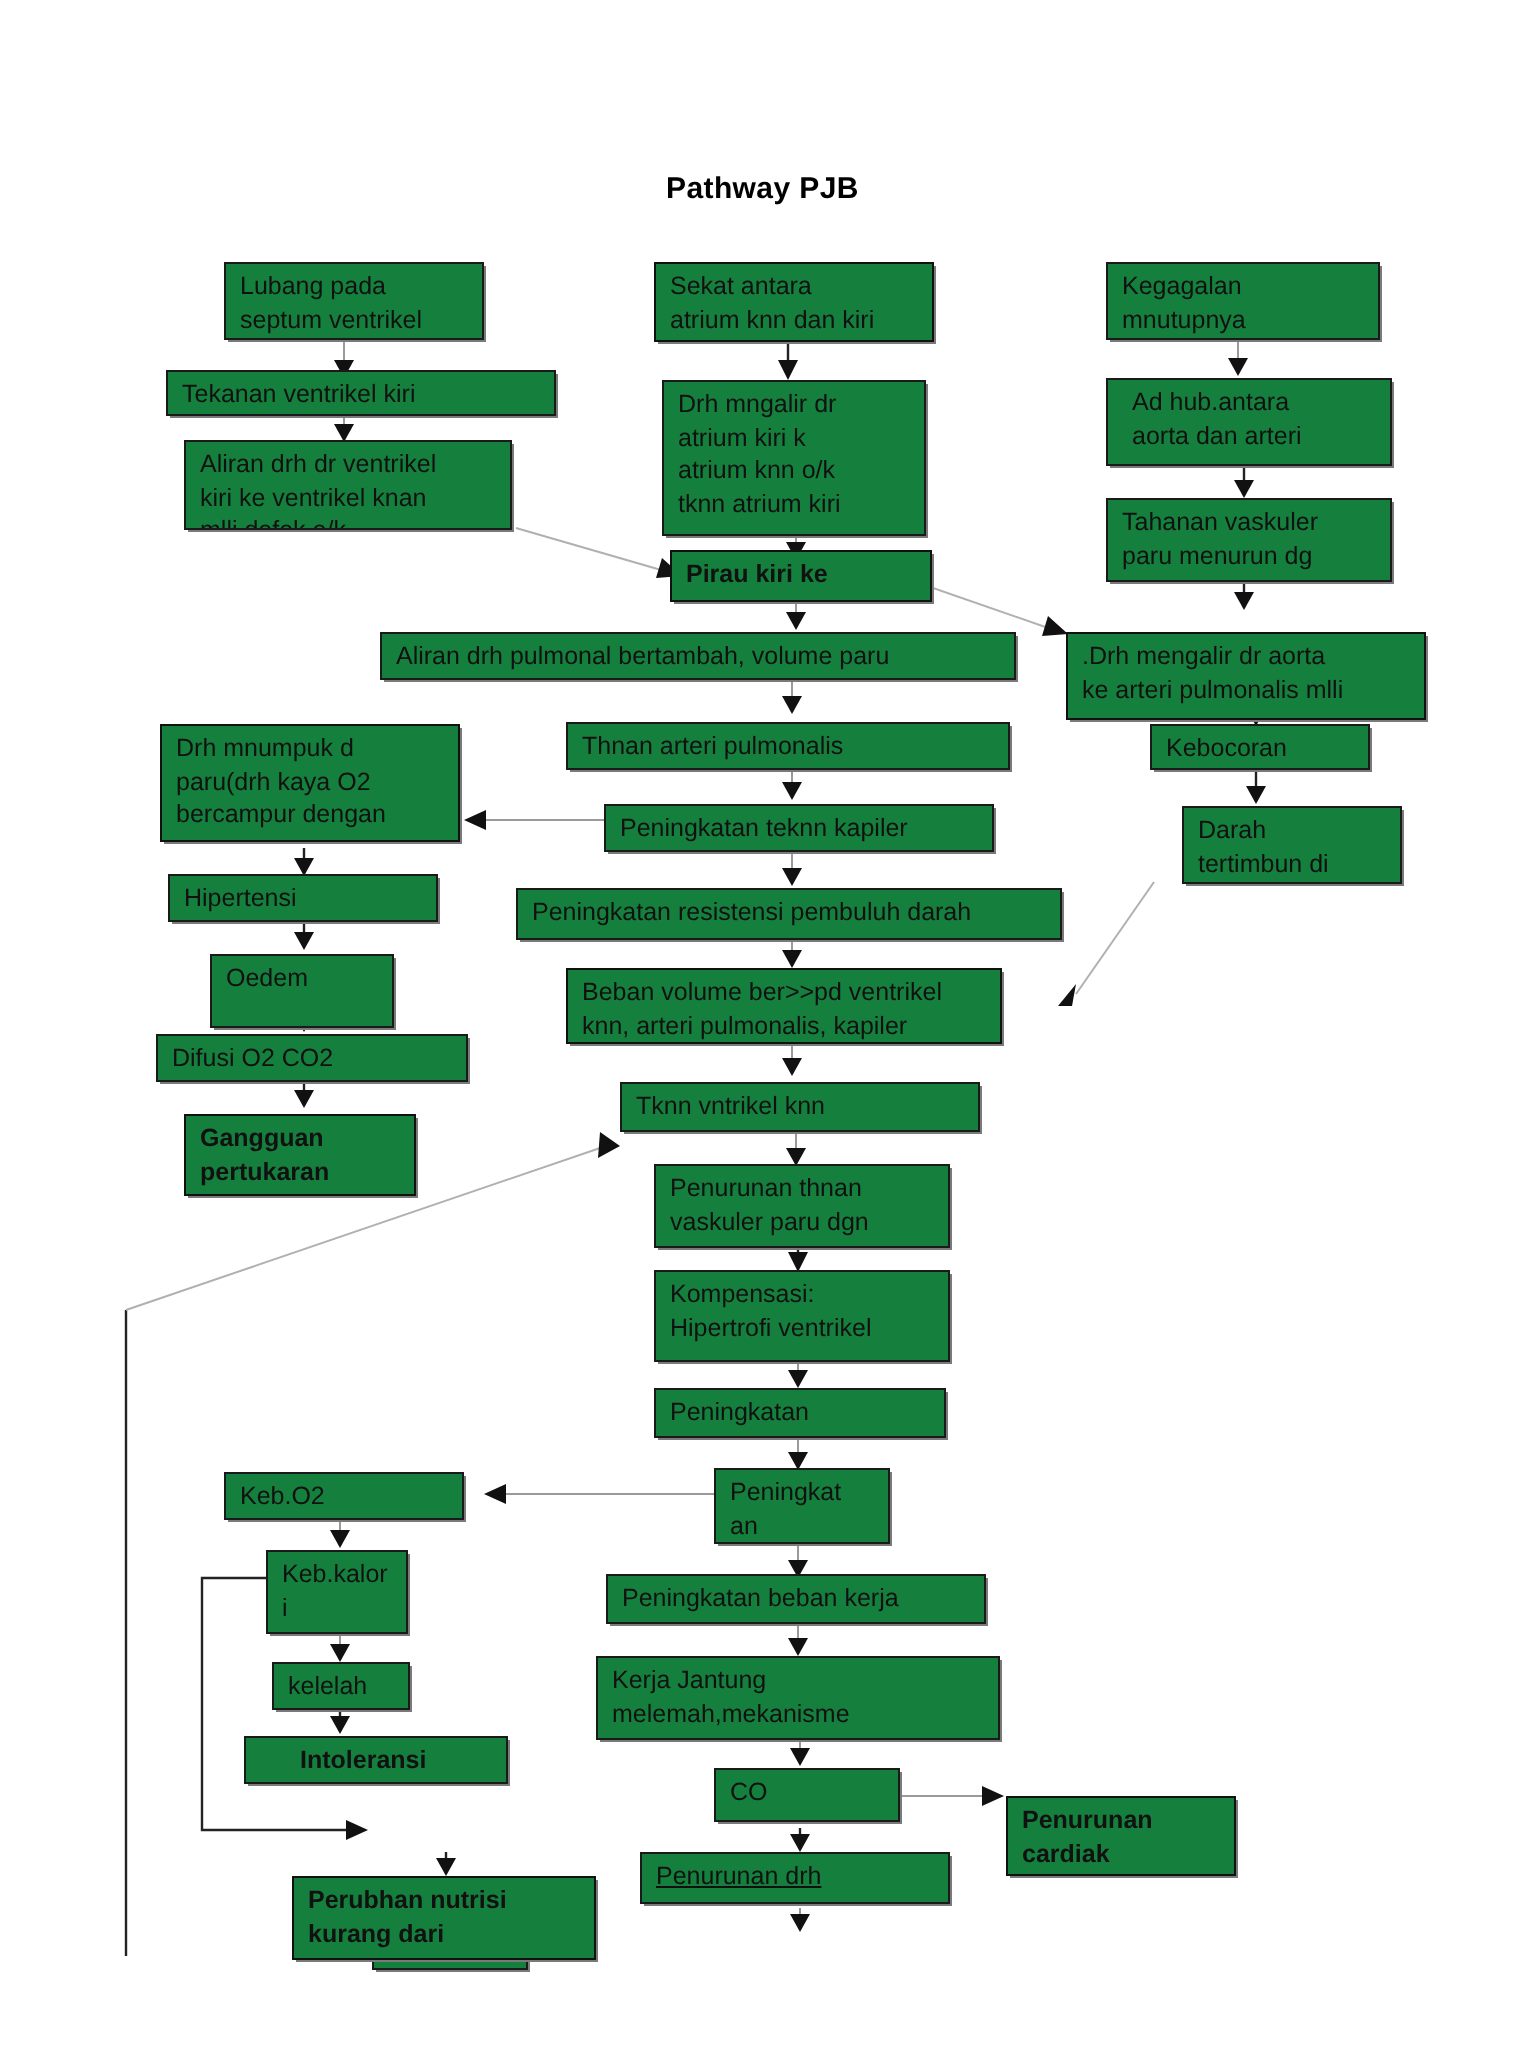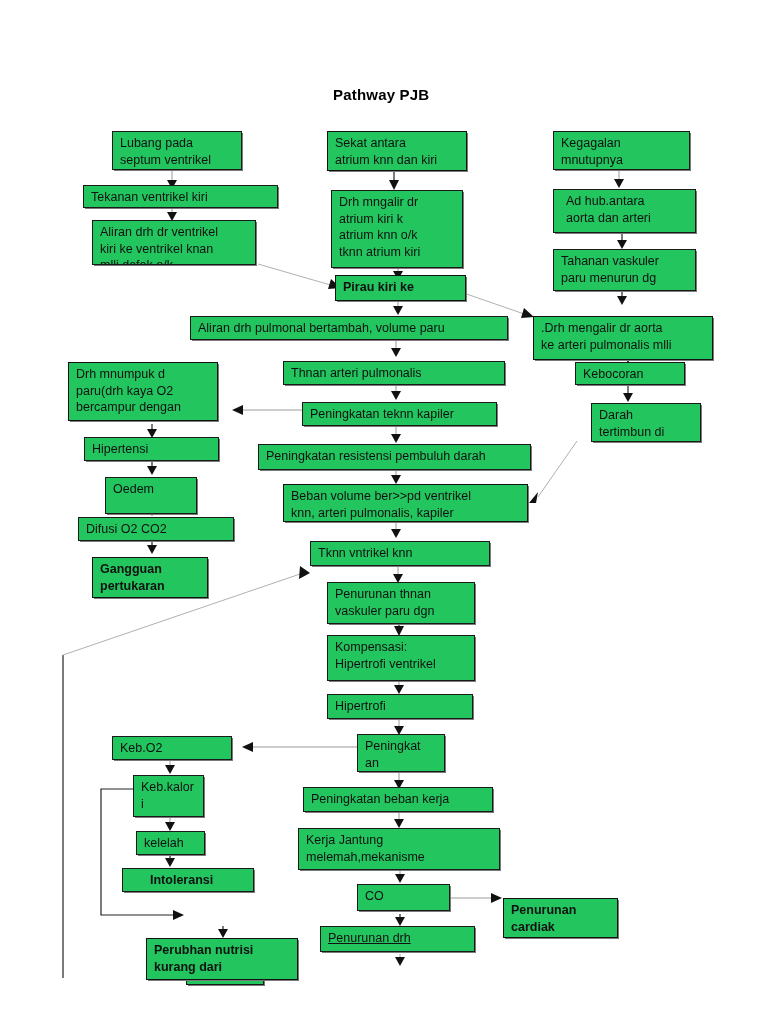--- a/index.html
+++ b/index.html
@@ -18,21 +18,21 @@
     font-weight:bold;
     letter-spacing:.2px;
     white-space:nowrap;
   }
 
   
   .node{
     position:absolute;
     box-sizing:border-box;
     border:1px solid #1a1a1a;
-    background:#22c55e;
+    background:#15803d;
     box-shadow:1.5px 1.5px 0 -0.5px #7a7a7a;
     font-size:12.5px;
     line-height:1.32;
     padding:3px 6px 2px 7px;
     overflow:hidden;
     white-space:pre-line;
     color:#111;
   }
   .node.bold{font-weight:bold;}
   .node.thick{border:1.4px solid #111;}
@@ -248,39 +248,39 @@
 aorta dan arteri</div>
   <div class="node" style="left:553px;top:249px;width:143px;height:42px;">Tahanan vaskuler
 paru menurun dg</div>
   <div class="node thick" style="left:533px;top:316px;width:180px;height:44px;">.Drh mengalir dr aorta
 ke arteri pulmonalis mlli</div>
 
   <div class="node" style="left:190px;top:316px;width:318px;height:24px;">Aliran drh pulmonal bertambah, volume paru</div>
   <div class="node" style="left:283px;top:361px;width:222px;height:24px;">Thnan arteri pulmonalis</div>
   <div class="node" style="left:302px;top:402px;width:195px;height:24px;">Peningkatan teknn kapiler</div>
   <div class="node" style="left:258px;top:444px;width:273px;height:26px;">Peningkatan resistensi pembuluh darah</div>
-  <div class="node thick" style="left:283px;top:484px;width:245px;height:38px;">Beban volume ber&gt;&gt;pd ventrikel
+  <div class="node thick" style="left:283px;top:484px;width:218px;height:38px;">Beban volume ber&gt;&gt;pd ventrikel
 knn, arteri pulmonalis, kapiler</div>
   <div class="node" style="left:310px;top:541px;width:180px;height:25px;">Tknn vntrikel knn</div>
   <div class="node" style="left:327px;top:582px;width:148px;height:42px;">Penurunan thnan
 vaskuler paru dgn</div>
   <div class="node" style="left:327px;top:635px;width:148px;height:46px;">Kompensasi:
 Hipertrofi ventrikel</div>
-  <div class="node" style="left:327px;top:694px;width:146px;height:25px;">Hipertrofi</div>
+  <div class="node" style="left:327px;top:694px;width:146px;height:25px;">Peningkatan</div>
   <div class="node" style="left:357px;top:734px;width:88px;height:38px;">Peningkat
 an</div>
   <div class="node" style="left:303px;top:787px;width:190px;height:25px;">Peningkatan beban kerja</div>
   <div class="node" style="left:298px;top:828px;width:202px;height:42px;">Kerja Jantung
 melemah,mekanisme</div>
   <div class="node" style="left:357px;top:884px;width:93px;height:27px;">CO</div>
   <div class="node" style="left:320px;top:926px;width:155px;height:26px;text-decoration:underline;">Penurunan drh</div>
   <div class="node bold thick" style="left:503px;top:898px;width:115px;height:40px;">Penurunan
 cardiak</div>
 
-  <div class="node thick" style="left:68px;top:362px;width:150px;height:59px;">Drh mnumpuk d
+  <div class="node thick" style="left:80px;top:362px;width:150px;height:59px;">Drh mnumpuk d
 paru(drh kaya O2
 bercampur dengan</div>
   <div class="node" style="left:84px;top:437px;width:135px;height:24px;">Hipertensi</div>
   <div class="node" style="left:105px;top:477px;width:92px;height:37px;">Oedem</div>
   <div class="node" style="left:78px;top:517px;width:156px;height:24px;">Difusi O2 CO2</div>
   <div class="node bold thick" style="left:92px;top:557px;width:116px;height:41px;">Gangguan
 pertukaran</div>
 
   <div class="node" style="left:575px;top:362px;width:110px;height:23px;">Kebocoran</div>
   <div class="node" style="left:575px;top:403px;width:110px;height:39px;margin-left:16px;">Darah

